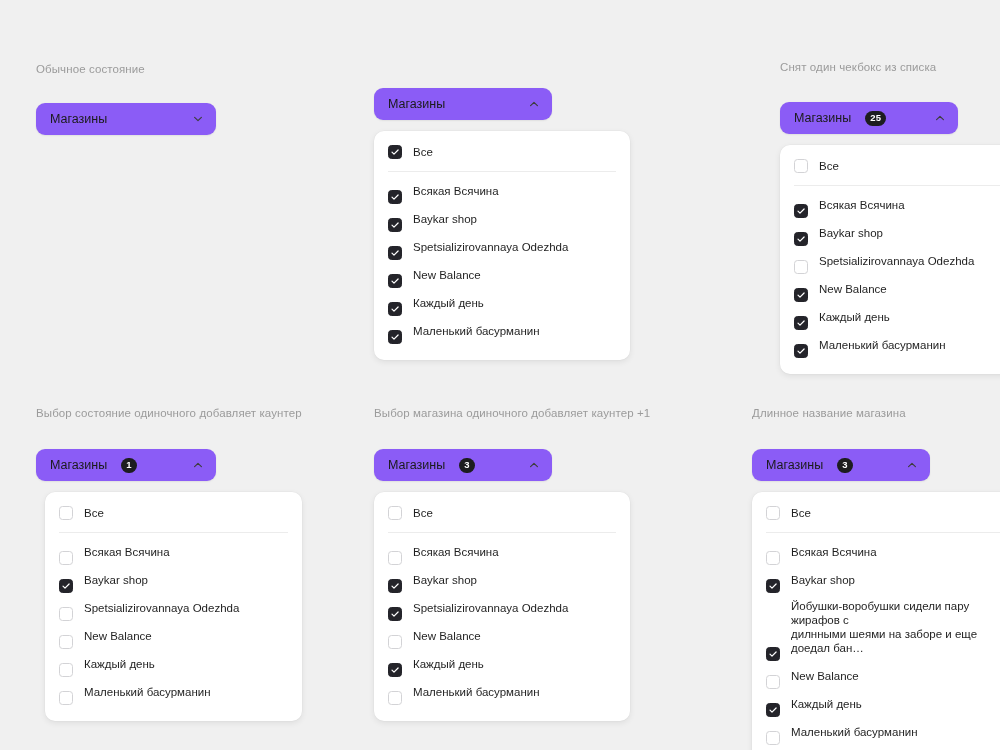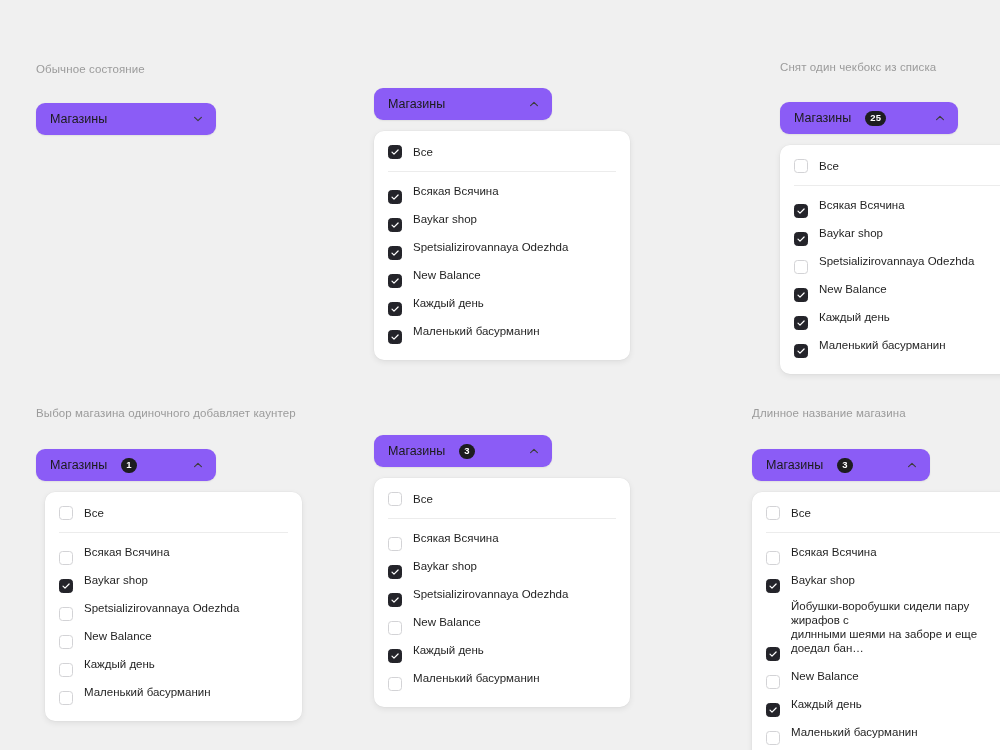--- a/index.html
+++ b/index.html
@@ -302,21 +302,21 @@
           <span class="cb checked">
             <svg viewBox="0 0 10 10" fill="none" xmlns="http://www.w3.org/2000/svg">
               <path d="M2 5.2 4 7.2 8.1 3" stroke="#ffffff" stroke-width="1.2" stroke-linecap="round" stroke-linejoin="round"></path>
             </svg>
           </span>
           <span class="opt-label">Маленький басурманин</span>
         </div>
       </div>
     </div>
   <div class="cell" id="cell-3">
-      <div class="caption">Выбор магазина одиночного добавляет каунтер</div>
+      <div class="caption">Выбор состояние одиночного добавляет каунтер</div>
       <div class="select-header">
         <span class="select-label">Магазины</span>
         <span class="counter-badge">1</span>
         <span class="chev up">
           <svg viewBox="0 0 12 12" fill="none" xmlns="http://www.w3.org/2000/svg">
             <path d="M2.6 4.4 6 7.7l3.4-3.3" stroke="currentColor" stroke-width="1.15" stroke-linecap="round" stroke-linejoin="round"></path>
           </svg>
         </span>
       </div>
       <div class="list-panel">
@@ -349,20 +349,21 @@
           <span class="cb"></span>
           <span class="opt-label">Каждый день</span>
         </div>
         <div class="opt">
           <span class="cb"></span>
           <span class="opt-label">Маленький басурманин</span>
         </div>
       </div>
     </div>
   <div class="cell" id="cell-4">
+      <div class="caption">Выбор магазина одиночного добавляет каунтер +1</div>
       <div class="select-header">
         <span class="select-label">Магазины</span>
         <span class="counter-badge">3</span>
         <span class="chev up">
           <svg viewBox="0 0 12 12" fill="none" xmlns="http://www.w3.org/2000/svg">
             <path d="M2.6 4.4 6 7.7l3.4-3.3" stroke="currentColor" stroke-width="1.15" stroke-linecap="round" stroke-linejoin="round"></path>
           </svg>
         </span>
       </div>
       <div class="list-panel">

